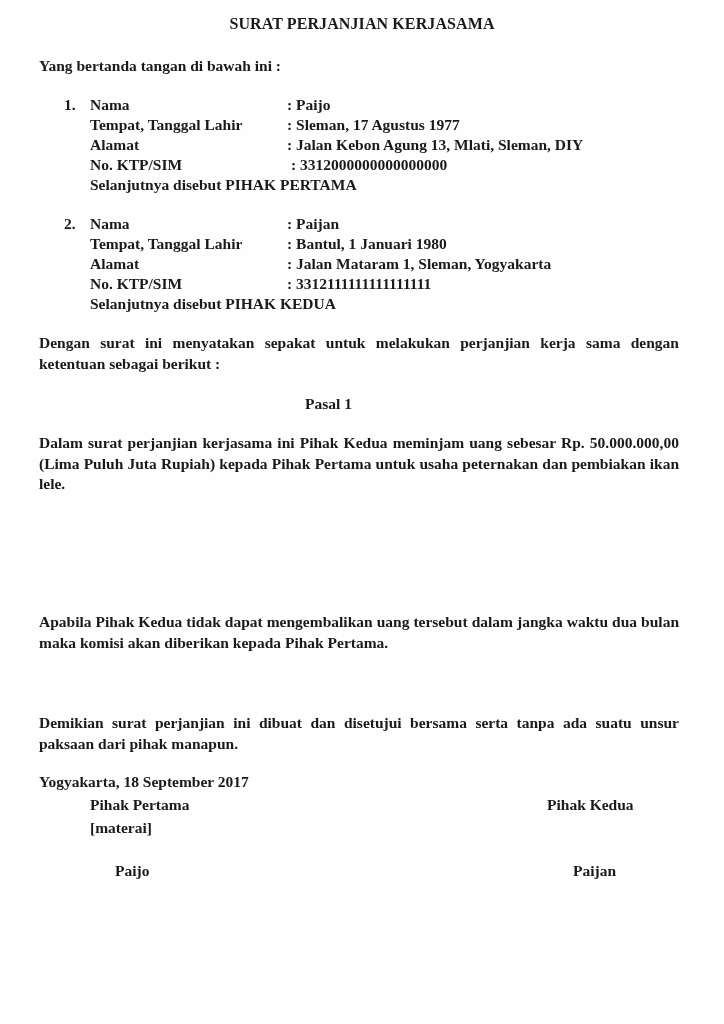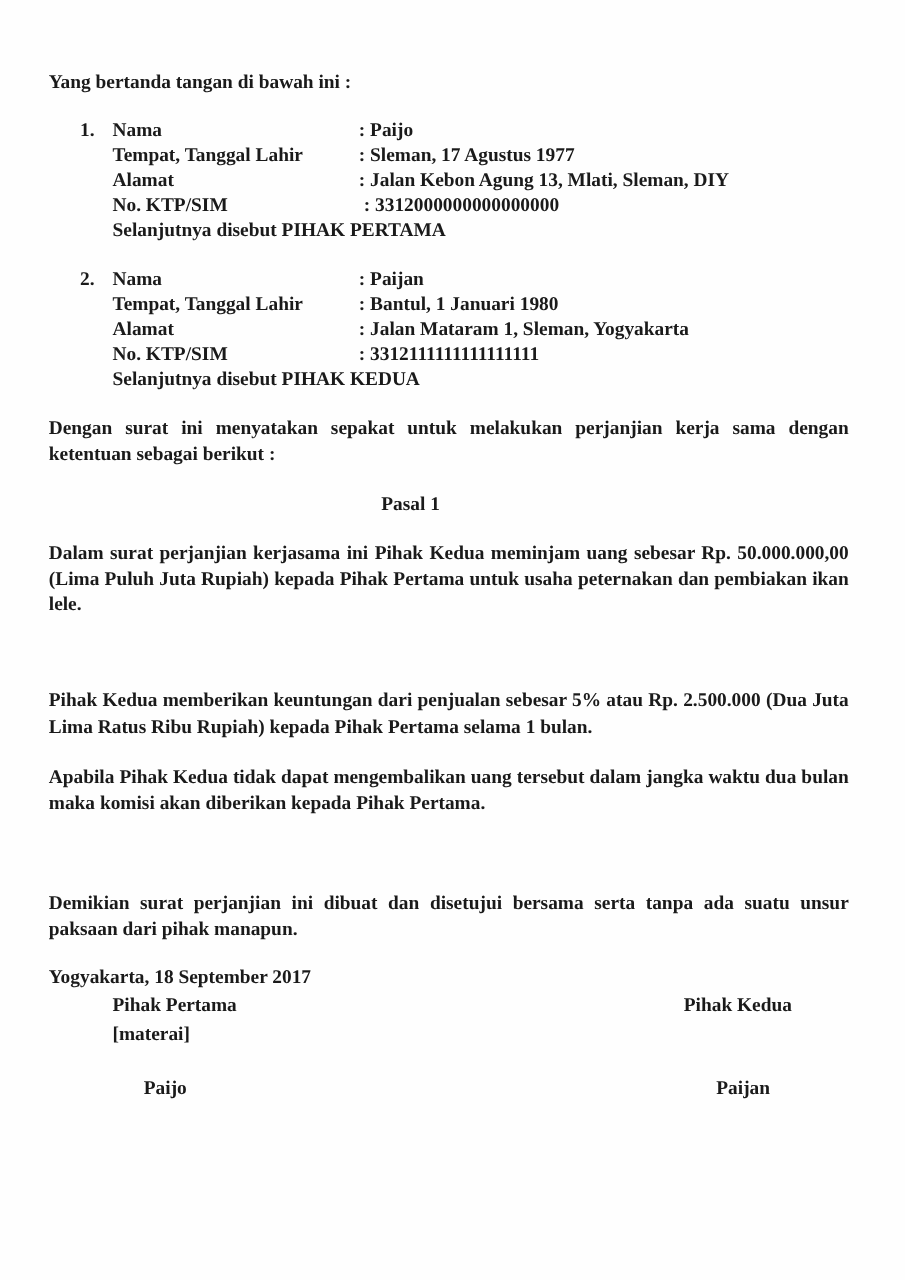--- a/index.html
+++ b/index.html
@@ -51,20 +51,21 @@
     text-align: center;
     font-weight: bold;
   }
   .sig { font-weight: bold; }
 </style>
 </head>
 <body>
 
 <div class="page">
 
+  <div class="abs title">SURAT PERJANJIAN KERJASAMA</div>
 
   <div class="abs intro">Yang bertanda tangan di bawah ini :</div>
 
   <div>
     <span class="abs party-num" style="left:64px; top:96px;">1.</span>
     <span class="abs label" style="left:90px; top:96px;">Nama</span>
     <span class="abs val" style="left:287px; top:96px;">: Paijo</span>
 
     <span class="abs label" style="left:90px; top:116px;">Tempat, Tanggal Lahir</span>
     <span class="abs val" style="left:287px; top:116px;">: Sleman, 17 Agustus 1977</span>
@@ -97,21 +98,20 @@
     <span class="abs" style="left:90px; top:295px;">
       <span style="font-weight:bold;">Selanjutnya disebut </span><span class="bold" style="font-weight:900;">PIHAK KEDUA</span>
     </span>
   </div>
 
   <div class="para last-justify" style="top:333px;">Dengan surat ini menyatakan sepakat untuk melakukan perjanjian kerja sama dengan ketentuan sebagai berikut :</div>
 
   <div class="abs pasal" style="top:395px;">Pasal 1</div>
   <div class="para last-justify" style="top:433px;">Dalam surat perjanjian kerjasama ini Pihak Kedua meminjam uang sebesar Rp. 50.000.000,00 (Lima Puluh Juta Rupiah) kepada Pihak Pertama untuk usaha peternakan dan pembiakan ikan lele.</div>
 
-  <div class="para last-justify" style="top:551px;">Pihak Kedua memberikan keuntungan dari penjualan sebesar 5% atau Rp. 2.500.000 (Dua Juta Lima Ratus Ribu Rupiah) kepada Pihak Pertama selama 1 bulan.</div>
 
   <div class="para last-justify" style="top:612px;">Apabila Pihak Kedua tidak dapat mengembalikan uang tersebut dalam jangka waktu dua bulan maka komisi akan diberikan kepada Pihak Pertama.</div>
 
   <div class="para last-justify" style="top:713px;">Demikian surat perjanjian ini dibuat dan disetujui bersama serta tanpa ada suatu unsur paksaan dari pihak manapun.</div>
 
   <div class="abs sig" style="left:39px; top:773px;text-align:right;">Yogyakarta, 18 September 2017</div>
 
   <div>
     <div class="abs sig" style="left:90px; top:796px;">Pihak Pertama</div>
     <div class="abs sig" style="left:90px; top:819px;">[materai]</div>

